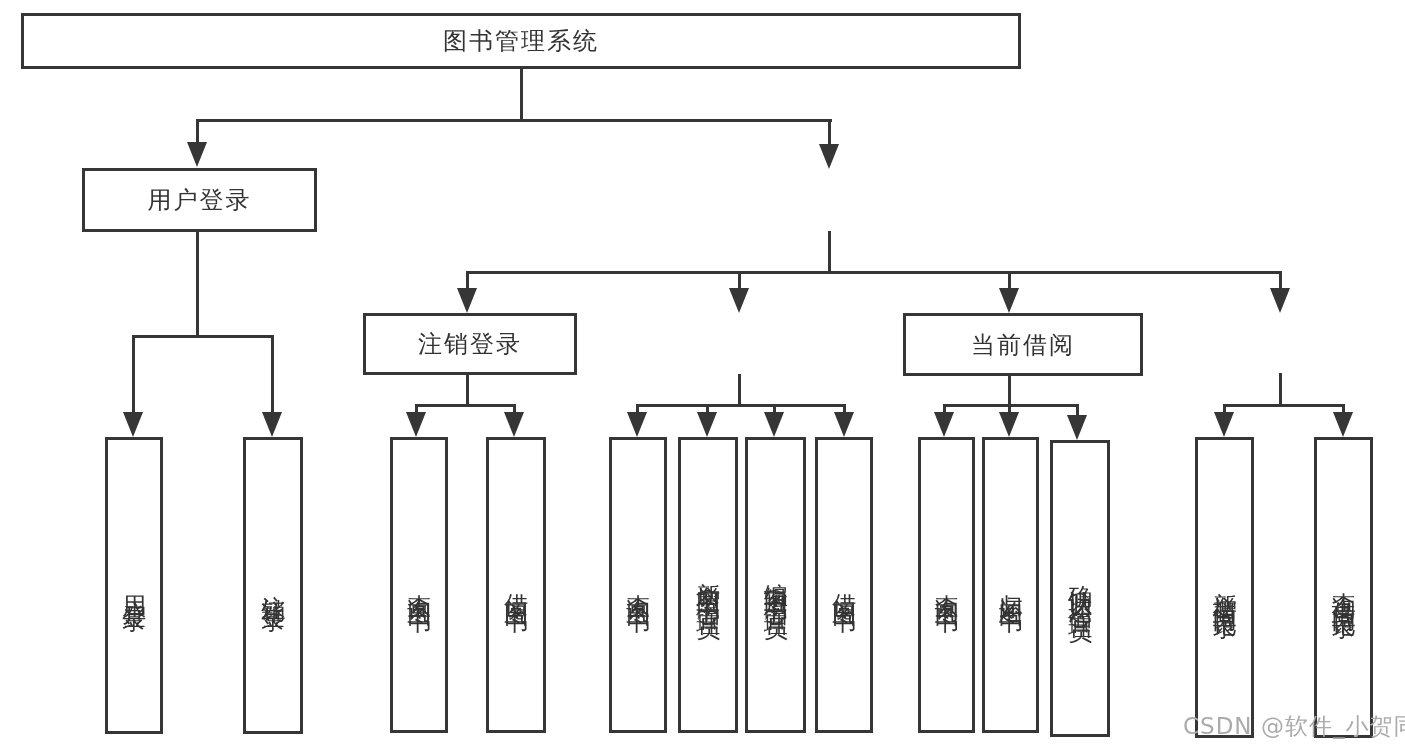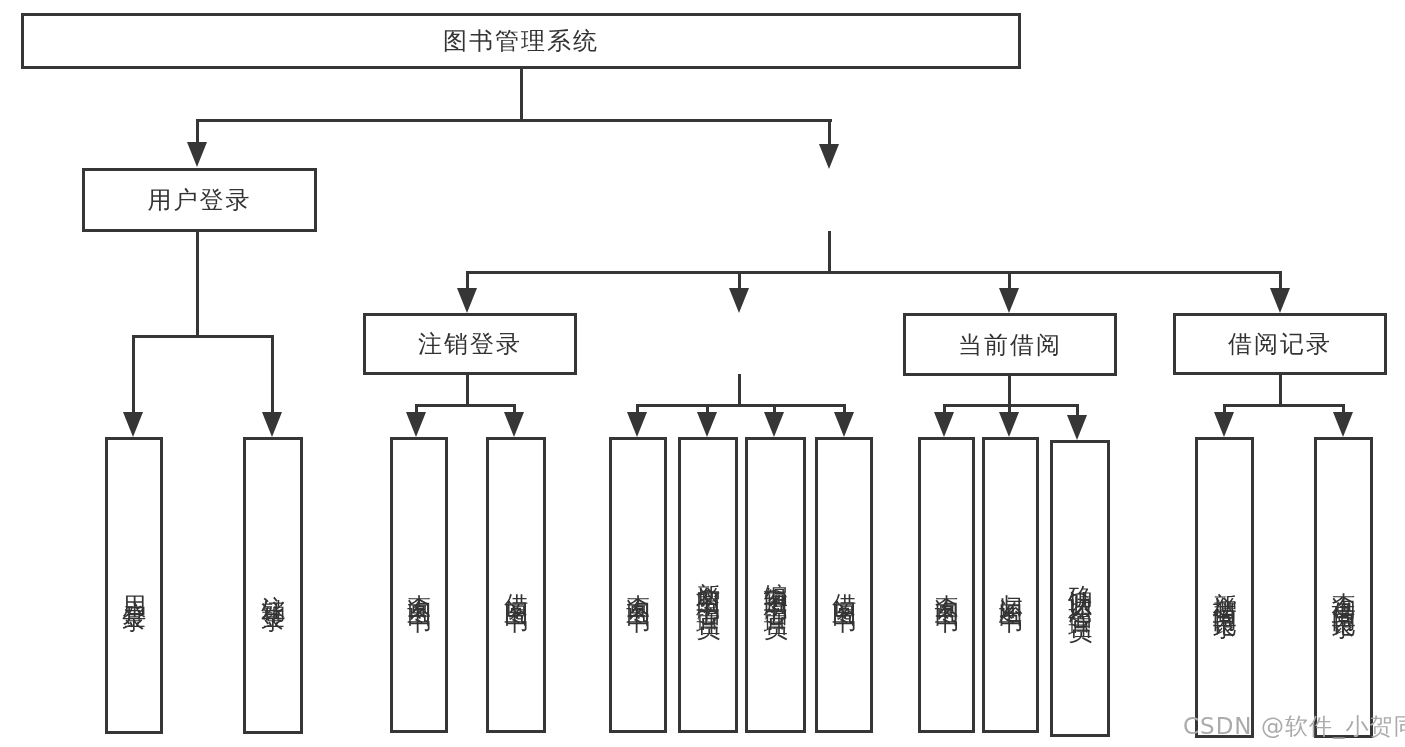--- a/index.html
+++ b/index.html
@@ -57,23 +57,22 @@
 <div class="canvas">
 
   <div class="box" style="left:21px; top:13px; width:1000px; height:56px;">图书管理系统</div>
 
   <div class="box" style="left:82px; top:168px; width:235px; height:64px;">用户登录</div>
 
 
   <div class="box" style="left:363px; top:313px; width:214px; height:62px;">注销登录</div>
 
 
-  <div class="box" style="left:903px; top:313px; width:214px; height:63px;">当前借阅</div>
+  <div class="box" style="left:903px; top:313px; width:240px; height:63px;">当前借阅</div>
 
-  <div class="box" style="left:1173px; top:313px; width:214px; height:62px;">借阅记录</div>
 
   <div class="box vbox" style="left:105px; top:437px; width:58px; height:297px;">用户登录</div>
   <div class="box vbox" style="left:243px; top:437px; width:60px; height:297px;">注销登录</div>
 
   <div class="box vbox" style="left:390px; top:437px; width:58px; height:296px;">查询图书</div>
   <div class="box vbox" style="left:486px; top:437px; width:60px; height:296px;">借阅图书</div>
 
   <div class="box vbox" style="left:609px; top:437px; width:58px; height:296px;">查询图书</div>
   <div class="box vbox" style="left:678px; top:437px; width:60px; height:296px;">新增图书（管理员）</div>
   <div class="box vbox" style="left:745px; top:437px; width:61px; height:296px;">编辑图书（管理员）</div>

